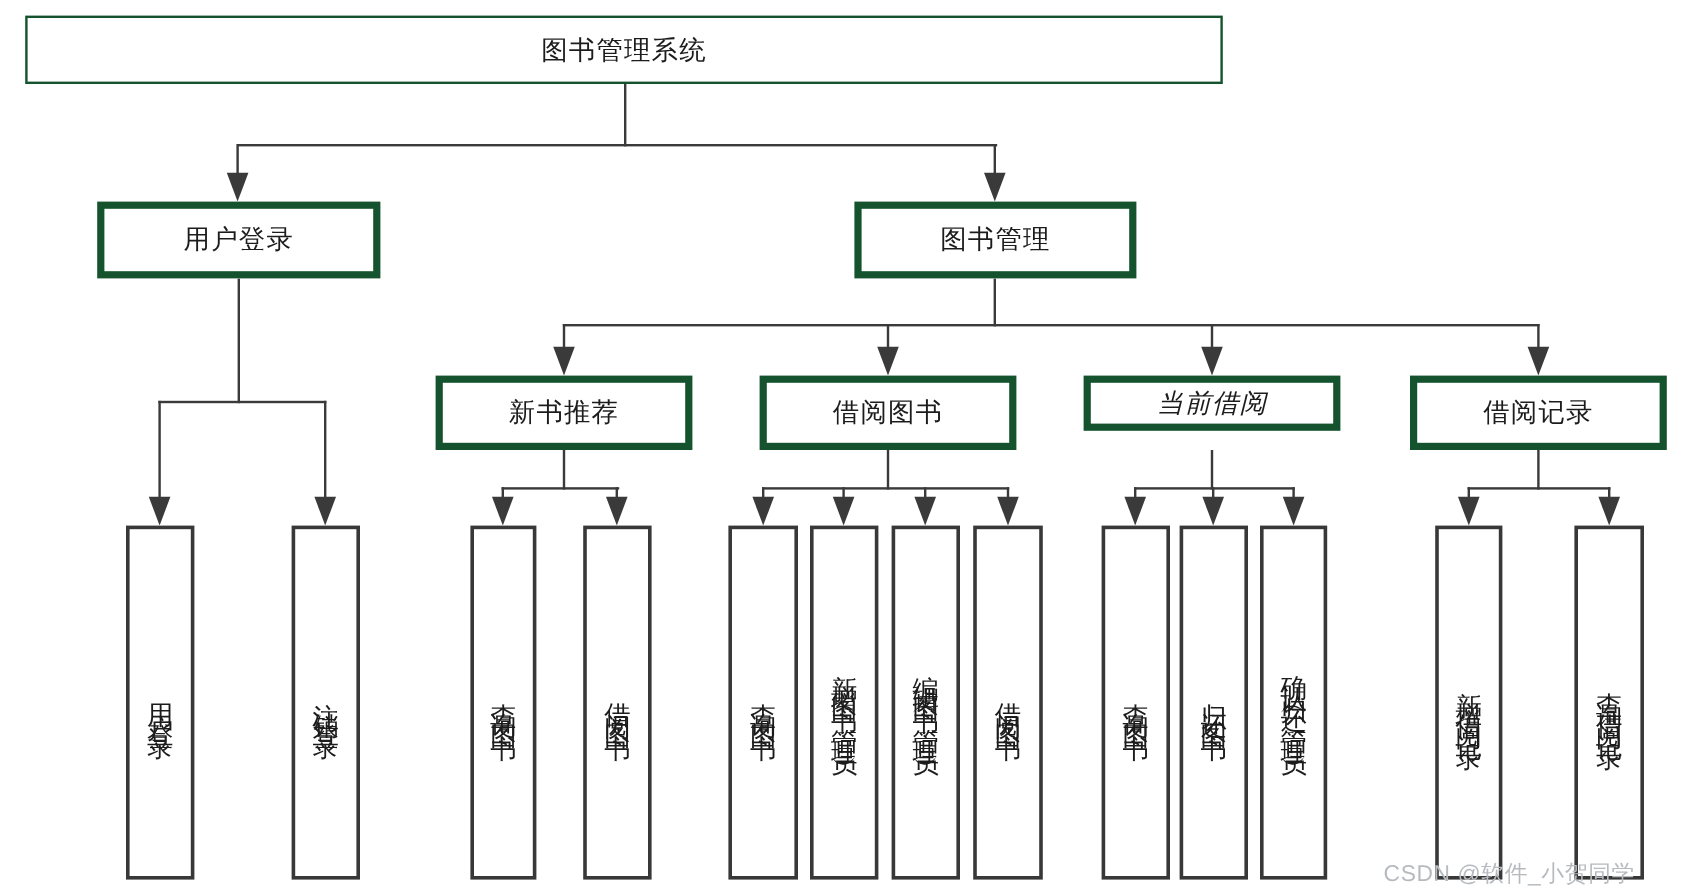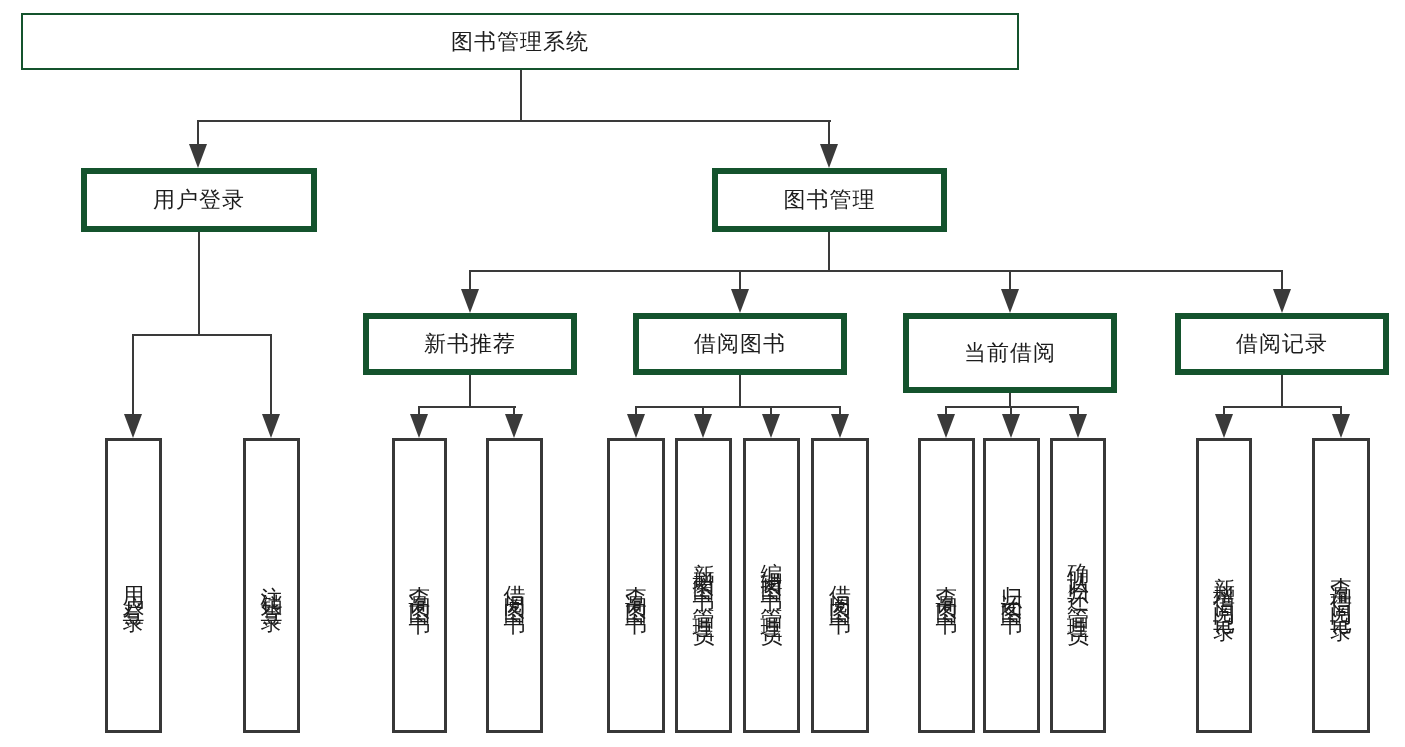--- a/index.html
+++ b/index.html
@@ -135,21 +135,21 @@
   <div class="node root" style="left:21px; top:13px; width:998px; height:57px;">图书管理系统</div>
 
   <div class="node" style="left:81px; top:168px; width:236px; height:64px;">用户登录</div>
 
   <div class="node" style="left:712px; top:168px; width:235px; height:64px;">图书管理</div>
 
   <div class="node" style="left:363px; top:313px; width:214px; height:62px;">新书推荐</div>
 
   <div class="node" style="left:633px; top:313px; width:214px; height:62px;">借阅图书</div>
 
-  <div class="node" style="left:903px; top:313px; width:214px; height:80px;">当前借阅</div>
+  <div class="node" style="left:903px; top:313px; width:214px; height:46px;font-style:italic;">当前借阅</div>
 
   <div class="node" style="left:1175px; top:313px; width:214px; height:62px;">借阅记录</div>
 
   <div class="leaf" style="left:105px; top:438px; width:57px; height:295px;">
     <span>用户登录</span>
   </div>
   <div class="leaf" style="left:243px; top:438px; width:57px; height:295px;">
     <span>注销登录</span>
   </div>
 
@@ -183,14 +183,15 @@
     <span>确认归还（管理员）</span>
   </div>
 
   <div class="leaf" style="left:1196px; top:438px; width:56px; height:295px;">
     <span>新增借阅记录</span>
   </div>
   <div class="leaf" style="left:1312px; top:438px; width:58px; height:295px;">
     <span>查询借阅记录</span>
   </div>
 
+  <div class="watermark" style="left:1153px; top:715px;">CSDN @软件_小贺同学</div>
 
 </div>
 
 </body></html>

